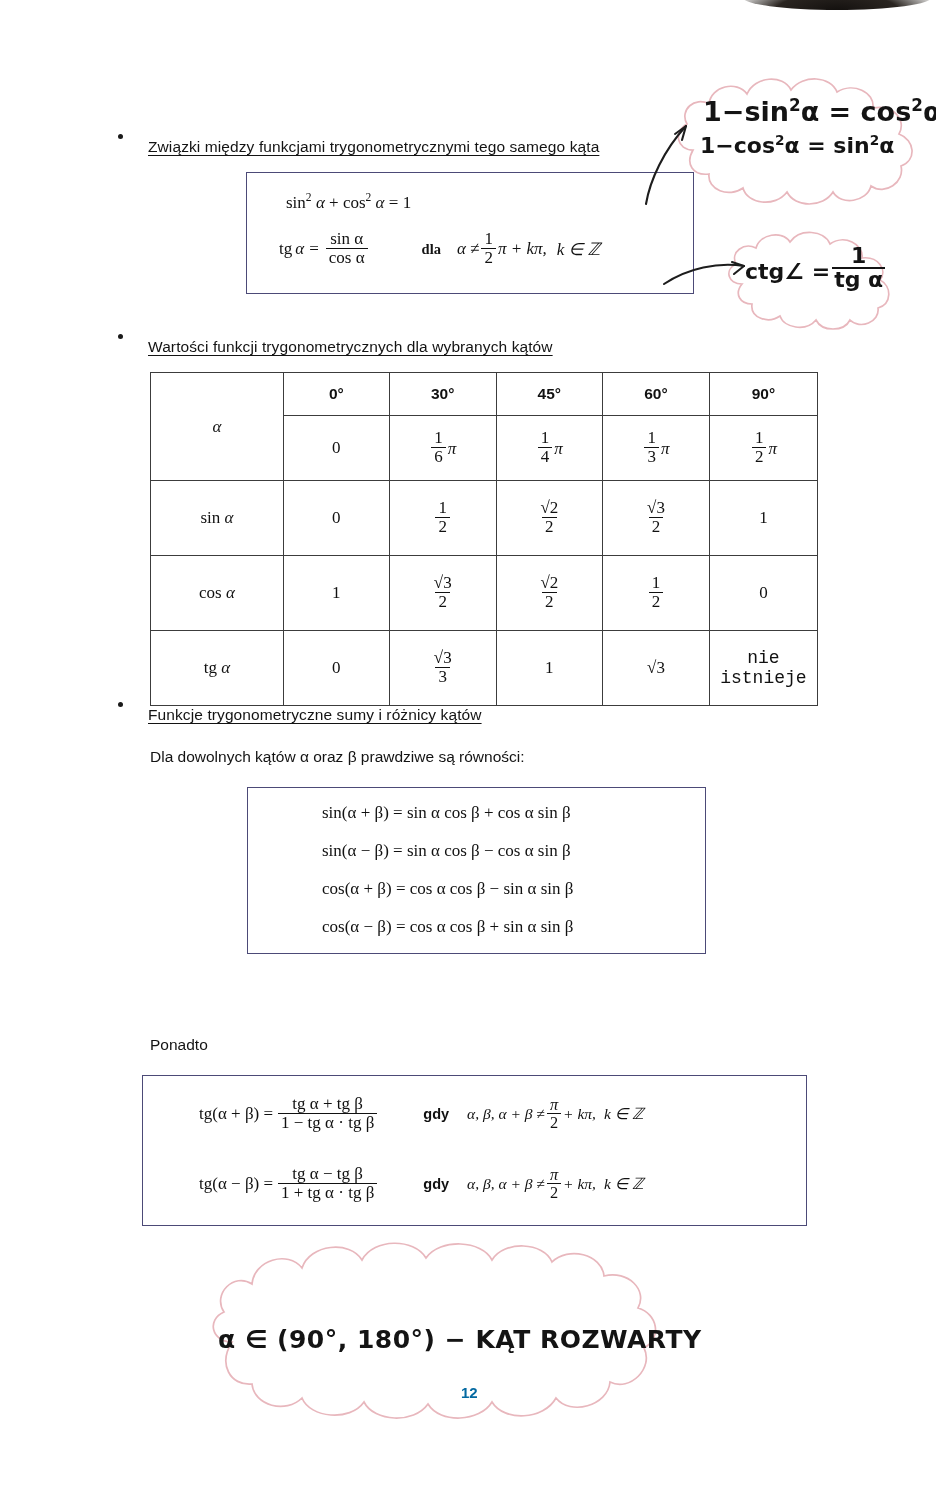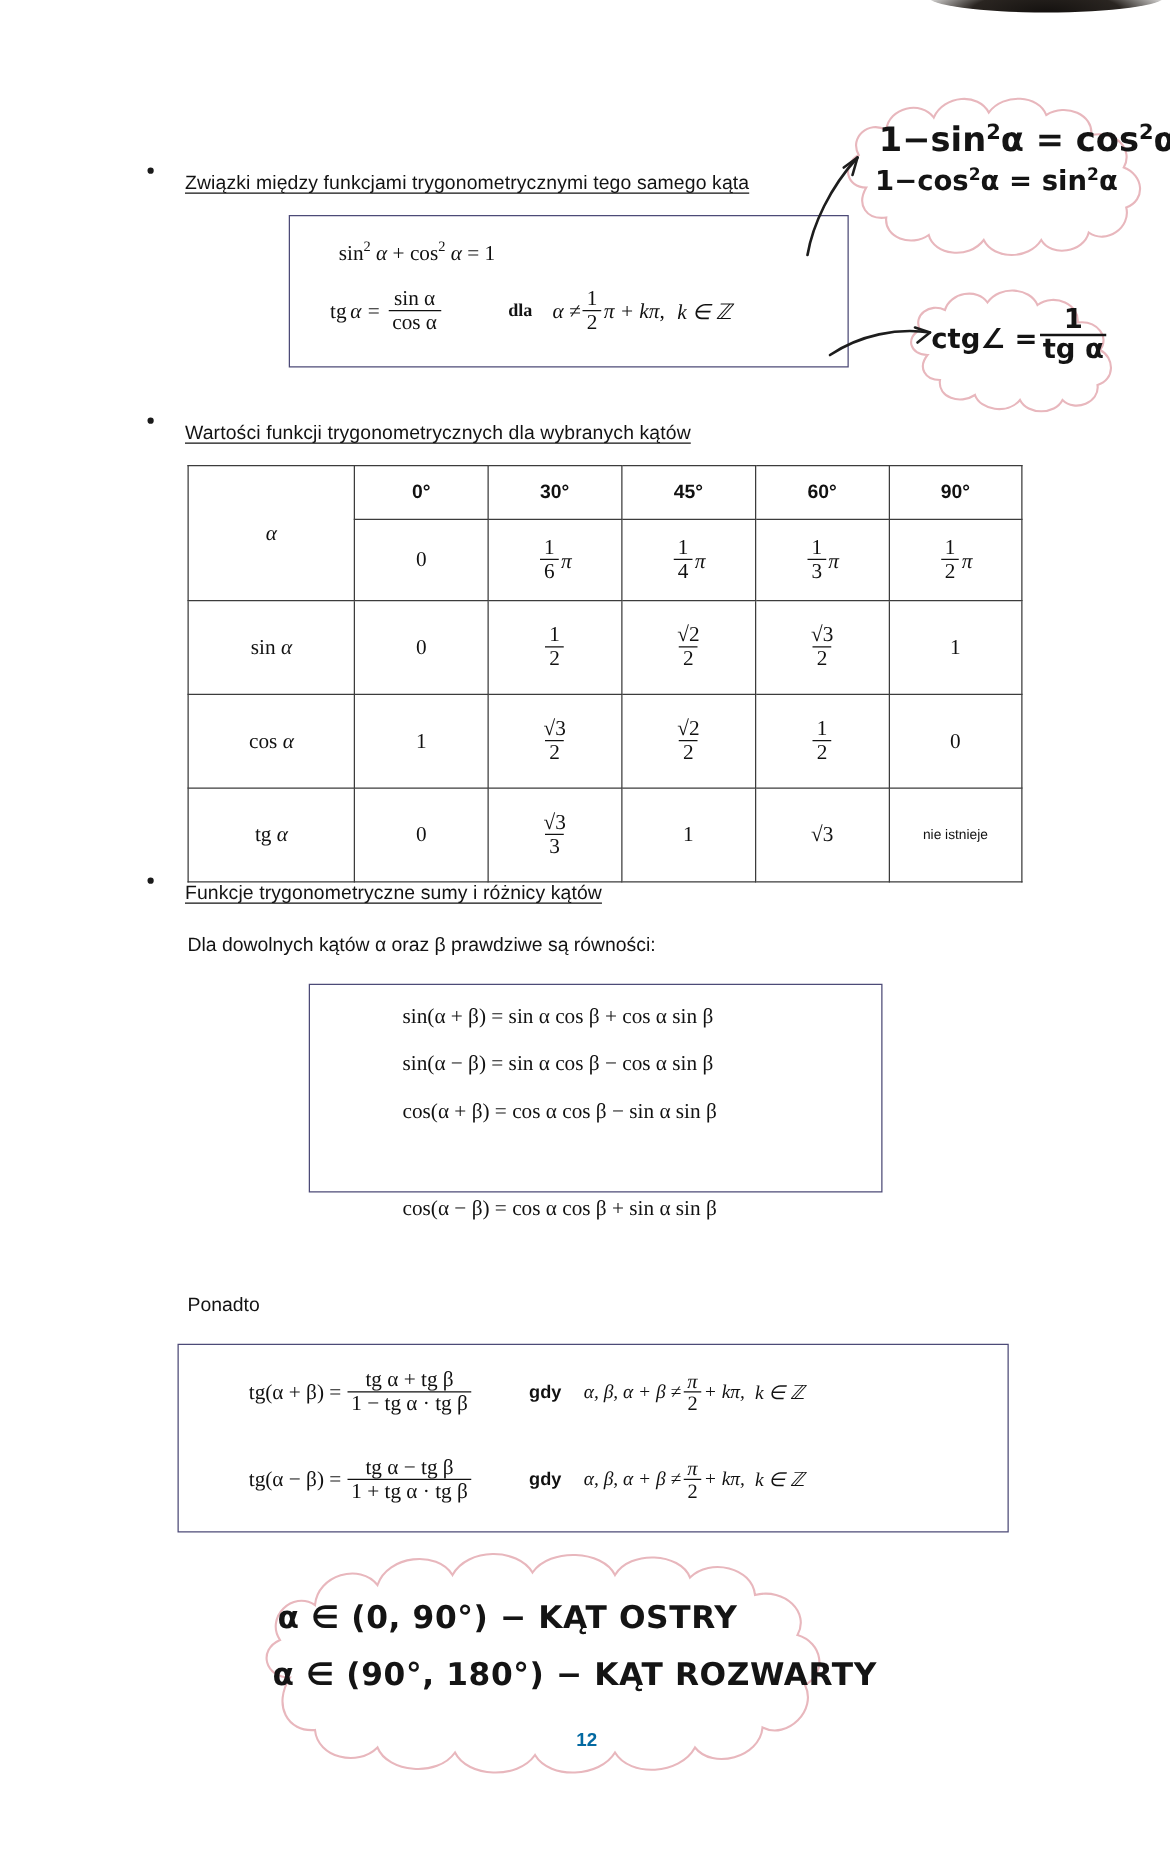--- a/index.html
+++ b/index.html
@@ -112,22 +112,22 @@
     text-align: center;
     vertical-align: middle;
     font-family: "Liberation Serif", serif;
     font-size: 17px;
     color: #111;
   }
   .trig-table td.lbl {
     font-size: 16px;
   }
   .trig-table td.txtcell {
-    font-family: Liberation Sans, sans-serif;
-    font-size: 11px;
+    font-family: Liberation Mono, monospace;
+    font-size: 18px;
   }
   .trig-table td.deg {
     font-family: "Liberation Sans", sans-serif;
     font-weight: bold;
     font-size: 15.5px;
   }
 
   
   .hand {
     position: absolute;
@@ -168,21 +168,21 @@
 
 <div id="page">
 
   <div class="scan-smudge"></div>
 
   <div class="bullet-row" style="left:118px; top:138px;">
     <span class="bullet-dot"></span>
     <span class="bullet-label">Związki między funkcjami trygonometrycznymi tego samego kąta</span>
   </div>
 
-  <div class="mbox" style="left:231px; top:172px; width:448px; height:122px;">
+  <div class="mbox" style="left:246px; top:172px; width:448px; height:122px;">
     <div class="math" style="position:absolute; left:39px; top:18px;">
       <span class="mup">sin</span><span class="sup">2</span>&nbsp;<span class="mi">α</span>
       <span>+</span>
       <span class="mup">cos</span><span class="sup">2</span>&nbsp;<span class="mi">α</span>
       <span>= 1</span>
     </div>
 
     <div class="math" style="position:absolute; left:32px; top:58px; display:flex; align-items:center;">
       <span class="mup">tg</span>
         <span class="mi" style="margin-left:3px;">α</span>
@@ -378,21 +378,21 @@
     <span class="bullet-dot"></span>
     <span class="bullet-label">Funkcje trygonometryczne sumy i różnicy kątów</span>
   </div>
 
   <div class="plain-text" style="left:150px; top:748px;">Dla dowolnych kątów  α   oraz  β  prawdziwe są  równości:</div>
 
   <div class="mbox" style="left:247px; top:787px; width:459px; height:167px;">
     <div class="math" style="position:absolute; left:74px; top:15px;">sin(α + β) = sin α cos β + cos α sin β</div>
     <div class="math" style="position:absolute; left:74px; top:53px;">sin(α − β) = sin α cos β − cos α sin β</div>
     <div class="math" style="position:absolute; left:74px; top:91px;">cos(α + β) = cos α cos β − sin α sin β</div>
-    <div class="math" style="position:absolute; left:74px; top:129px;margin-top:40px;">cos(α − β) = cos α cos β + sin α sin β</div>
+    <div class="math" style="position:absolute; left:74px; top:129px;">cos(α − β) = cos α cos β + sin α sin β</div>
   </div>
 
   <div class="plain-text" style="left:150px; top:1036px;">Ponadto</div>
 
   <div class="mbox" style="left:142px; top:1075px; width:665px; height:151px;">
 
     <div class="math" style="position:absolute; left:56px; top:20px; display:flex; align-items:center;">
       <span>tg(α + β) =</span>
       <span class="frac" style="margin-left:5px;">
         <span class="num">tg α + tg β</span>
@@ -433,18 +433,17 @@
 
   <svg class="cloud-svg" style="left:192px; top:1232px;" width="520" height="195" viewBox="0 0 520 195">
     <path d="M40,110 C20,110 14,88 32,80 C20,62 42,40 60,52 C62,28 96,18 110,36
              C118,12 158,8 170,28 C182,6 222,6 234,26 C248,6 290,8 300,28
              C312,8 352,10 360,30 C376,14 410,22 412,44 C436,38 456,58 446,76
              C466,82 470,106 452,116 C462,136 438,160 418,150 C416,174 378,184 364,166
              C352,188 312,190 300,170 C288,190 248,192 236,172 C222,192 182,190 172,170
              C158,190 118,186 110,166 C94,182 62,174 60,152 C38,154 26,132 40,110 Z" fill="none" stroke="#e8b7bd" stroke-width="1.7"></path>
   </svg>
 
-  <div class="hand" style="left:222px; top:1279px; font-size:25px; letter-spacing:0.5px;">α ∈ (0, 90°) − KĄT OSTRY</div>
   <div class="hand" style="left:218px; top:1325px; font-size:25px; letter-spacing:0.5px;">α ∈ (90°, 180°) − KĄT ROZWARTY</div>
 
   <div class="page-num" style="left:461px; top:1384px;">12</div>
 
 </div>
 
 </body></html>

